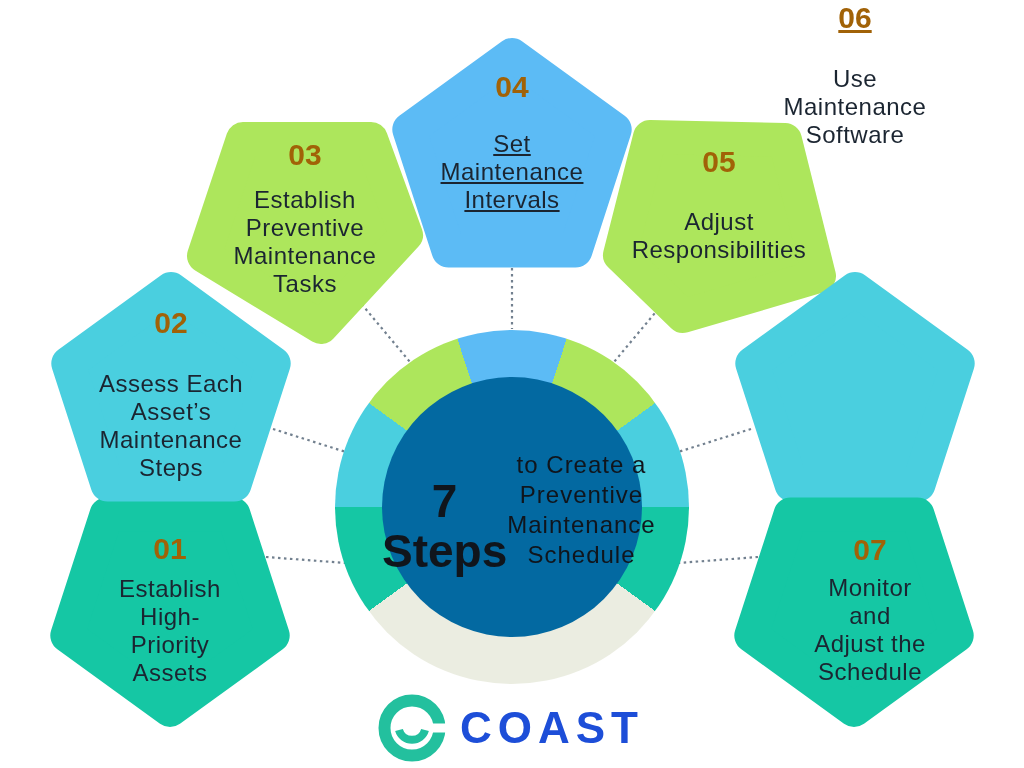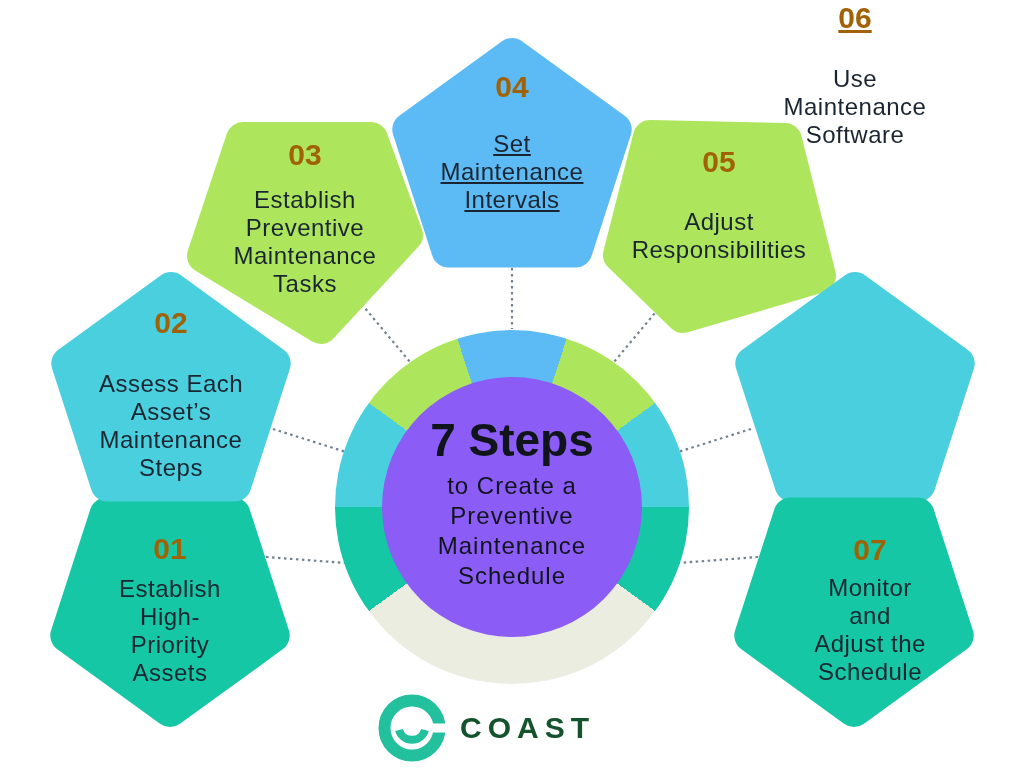--- a/index.html
+++ b/index.html
@@ -8,37 +8,37 @@
     font-family:"Liberation Sans", sans-serif;color:#1b2531;
   }
   svg.layer{position:absolute;left:0;top:0;width:1024px;height:768px;}
   
   .ring{
     position:absolute;left:335px;top:330px;width:354px;height:354px;border-radius:50%;
     background:#ebede1;
   }
   .inner-circle{
     position:absolute;left:382px;top:377px;width:260px;height:260px;border-radius:50%;
-    background:#8b5cf6;display:flex;flex-direction:column;align-items:center;text-align:center;
+    background:#0369a1;display:flex;flex-direction:row;align-items:center;text-align:center;
   }
   .center-title{
     margin-top:38px;font-size:46px;line-height:50px;font-weight:800;color:#10151c;letter-spacing:0px;
   }
   .center-subtitle{
     margin-top:6px;font-size:24px;line-height:30px;font-weight:400;color:#10151c;
     letter-spacing:1px;white-space:pre-line;
   }
   
   .step-text{position:absolute;width:240px;text-align:center;pointer-events:none;}
   .step-number{font-size:30px;line-height:36px;font-weight:700;color:#a16207;}
   .step-label{font-size:24px;line-height:28px;font-weight:400;color:#1b2531;letter-spacing:0.5px;white-space:pre-line;}
   .step-text .step-label{margin-top:0;}
   
   .logo{position:absolute;left:378px;top:694px;height:68px;display:flex;align-items:center;gap:14px;}
-  .logo-text{font-size:30px;font-weight:800;letter-spacing:6px;color:#14532d;}
+  .logo-text{font-size:44px;font-weight:800;letter-spacing:6px;color:#1d4ed8;}
 </style>
 </head>
 <body>
 
 <div class="canvas">
 
   <svg class="layer" viewBox="0 0 1024 768">
     <g fill="none" stroke="#72808f" stroke-width="2.2" stroke-dasharray="2.5 3.5">
       <line x1="266" y1="557" x2="346" y2="563"></line>
       <line x1="273" y1="429" x2="346" y2="452"></line>

